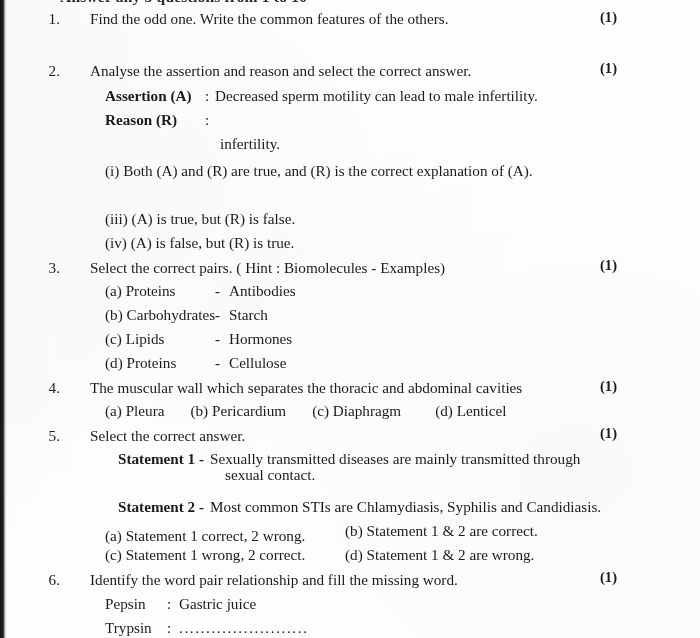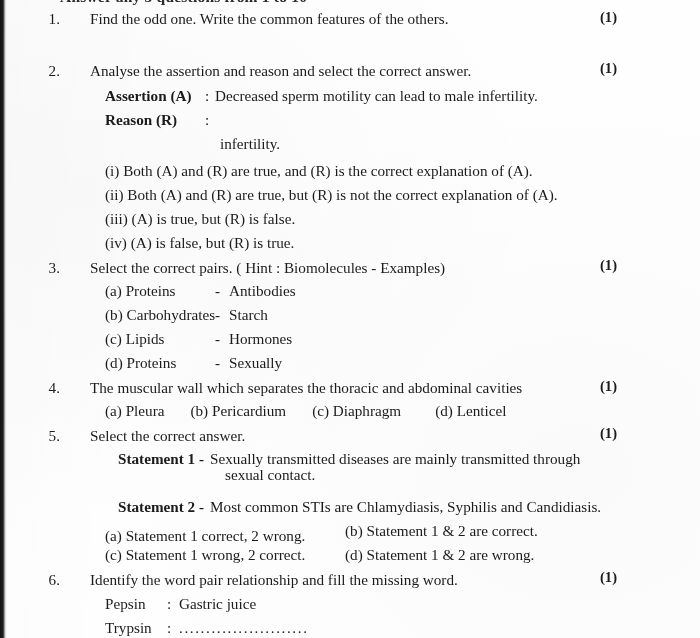--- a/index.html
+++ b/index.html
@@ -135,21 +135,20 @@
       <span>Decreased sperm motility can lead to male infertility.</span>
     </div>
 
     <div class="row" style="left: 105px; top: 112.29px;">
       <span class="lbl bold" style="width:100px;">Reason (R)</span>
       <span class="sep" style="width:10px;">:</span>
     </div>
     <div class="row" style="left: 220px; top: 136.352px;">infertility.</div>
 
     <div class="row" style="left: 105px; top: 162.82px;">(i) Both (A) and (R) are true, and (R) is the correct explanation of (A).</div>
-    <div class="row" style="left: 105px; top: 186.882px;">(ii) Both (A) and (R) are true, but (R) is not the correct explanation of (A).</div>
     <div class="row" style="left: 105px; top: 210.944px;">(iii) (A) is true, but (R) is false.</div>
     <div class="row" style="left: 105px; top: 235.006px;">(iv) (A) is false, but (R) is true.</div>
 
     <div class="qnum" style="left: 38px; top: 259.871px;">3.</div>
     <div class="row" style="left: 90px; top: 259.871px;">Select the correct pairs. ( Hint : Biomolecules - Examples)</div>
     <div class="marks" style="top: 258.266px;">(1)</div>
 
     <div class="row" style="left: 105px; top: 283.131px;">
       <span class="lbl" style="width:110px;">(a) Proteins</span>
       <span class="sep" style="width:14px;">-</span>
@@ -161,21 +160,21 @@
       <span>Starch</span>
     </div>
     <div class="row" style="left: 105px; top: 331.255px;">
       <span class="lbl" style="width:110px;">(c) Lipids</span>
       <span class="sep" style="width:14px;">-</span>
       <span>Hormones</span>
     </div>
     <div class="row" style="left: 105px; top: 355.317px;">
       <span class="lbl" style="width:110px;">(d) Proteins</span>
       <span class="sep" style="width:14px;">-</span>
-      <span>Sexually</span>
+      <span>Cellulose</span>
     </div>
 
     <div class="qnum" style="left: 38px; top: 380.181px;">4.</div>
     <div class="row" style="left: 90px; top: 380.181px;">The muscular wall which separates the thoracic and abdominal cavities</div>
     <div class="marks" style="top: 378.577px;">(1)</div>
 
     <div class="row" style="left: 105px; top: 403.441px;">
       <span style="margin-right:26px;">(a) Pleura</span>
       <span style="margin-right:26px;">(b) Pericardium</span>
       <span style="margin-right:34px;">(c) Diaphragm</span>

